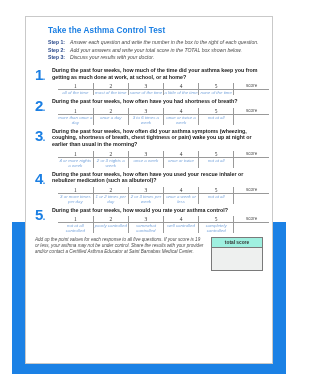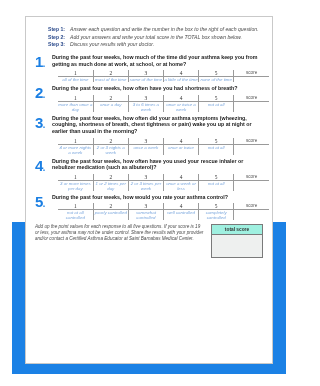--- a/index.html
+++ b/index.html
@@ -152,20 +152,21 @@
   }
 </style>
 </head>
 <body>
 
 <div class="blue-frame"></div>
 
 <div class="page">
   <div class="inner">
 
+    <div class="title">Take the Asthma Control Test</div>
 
     <div class="steps">
       <div class="step-row">
         <span class="step-label">Step 1:</span>
         <span class="step-text">Answer each question and write the number in the box to the right of each question.</span>
       </div>
       <div class="step-row">
         <span class="step-label">Step 2:</span>
         <span class="step-text">Add your answers and write your total score in the TOTAL box shown below.</span>
       </div>

